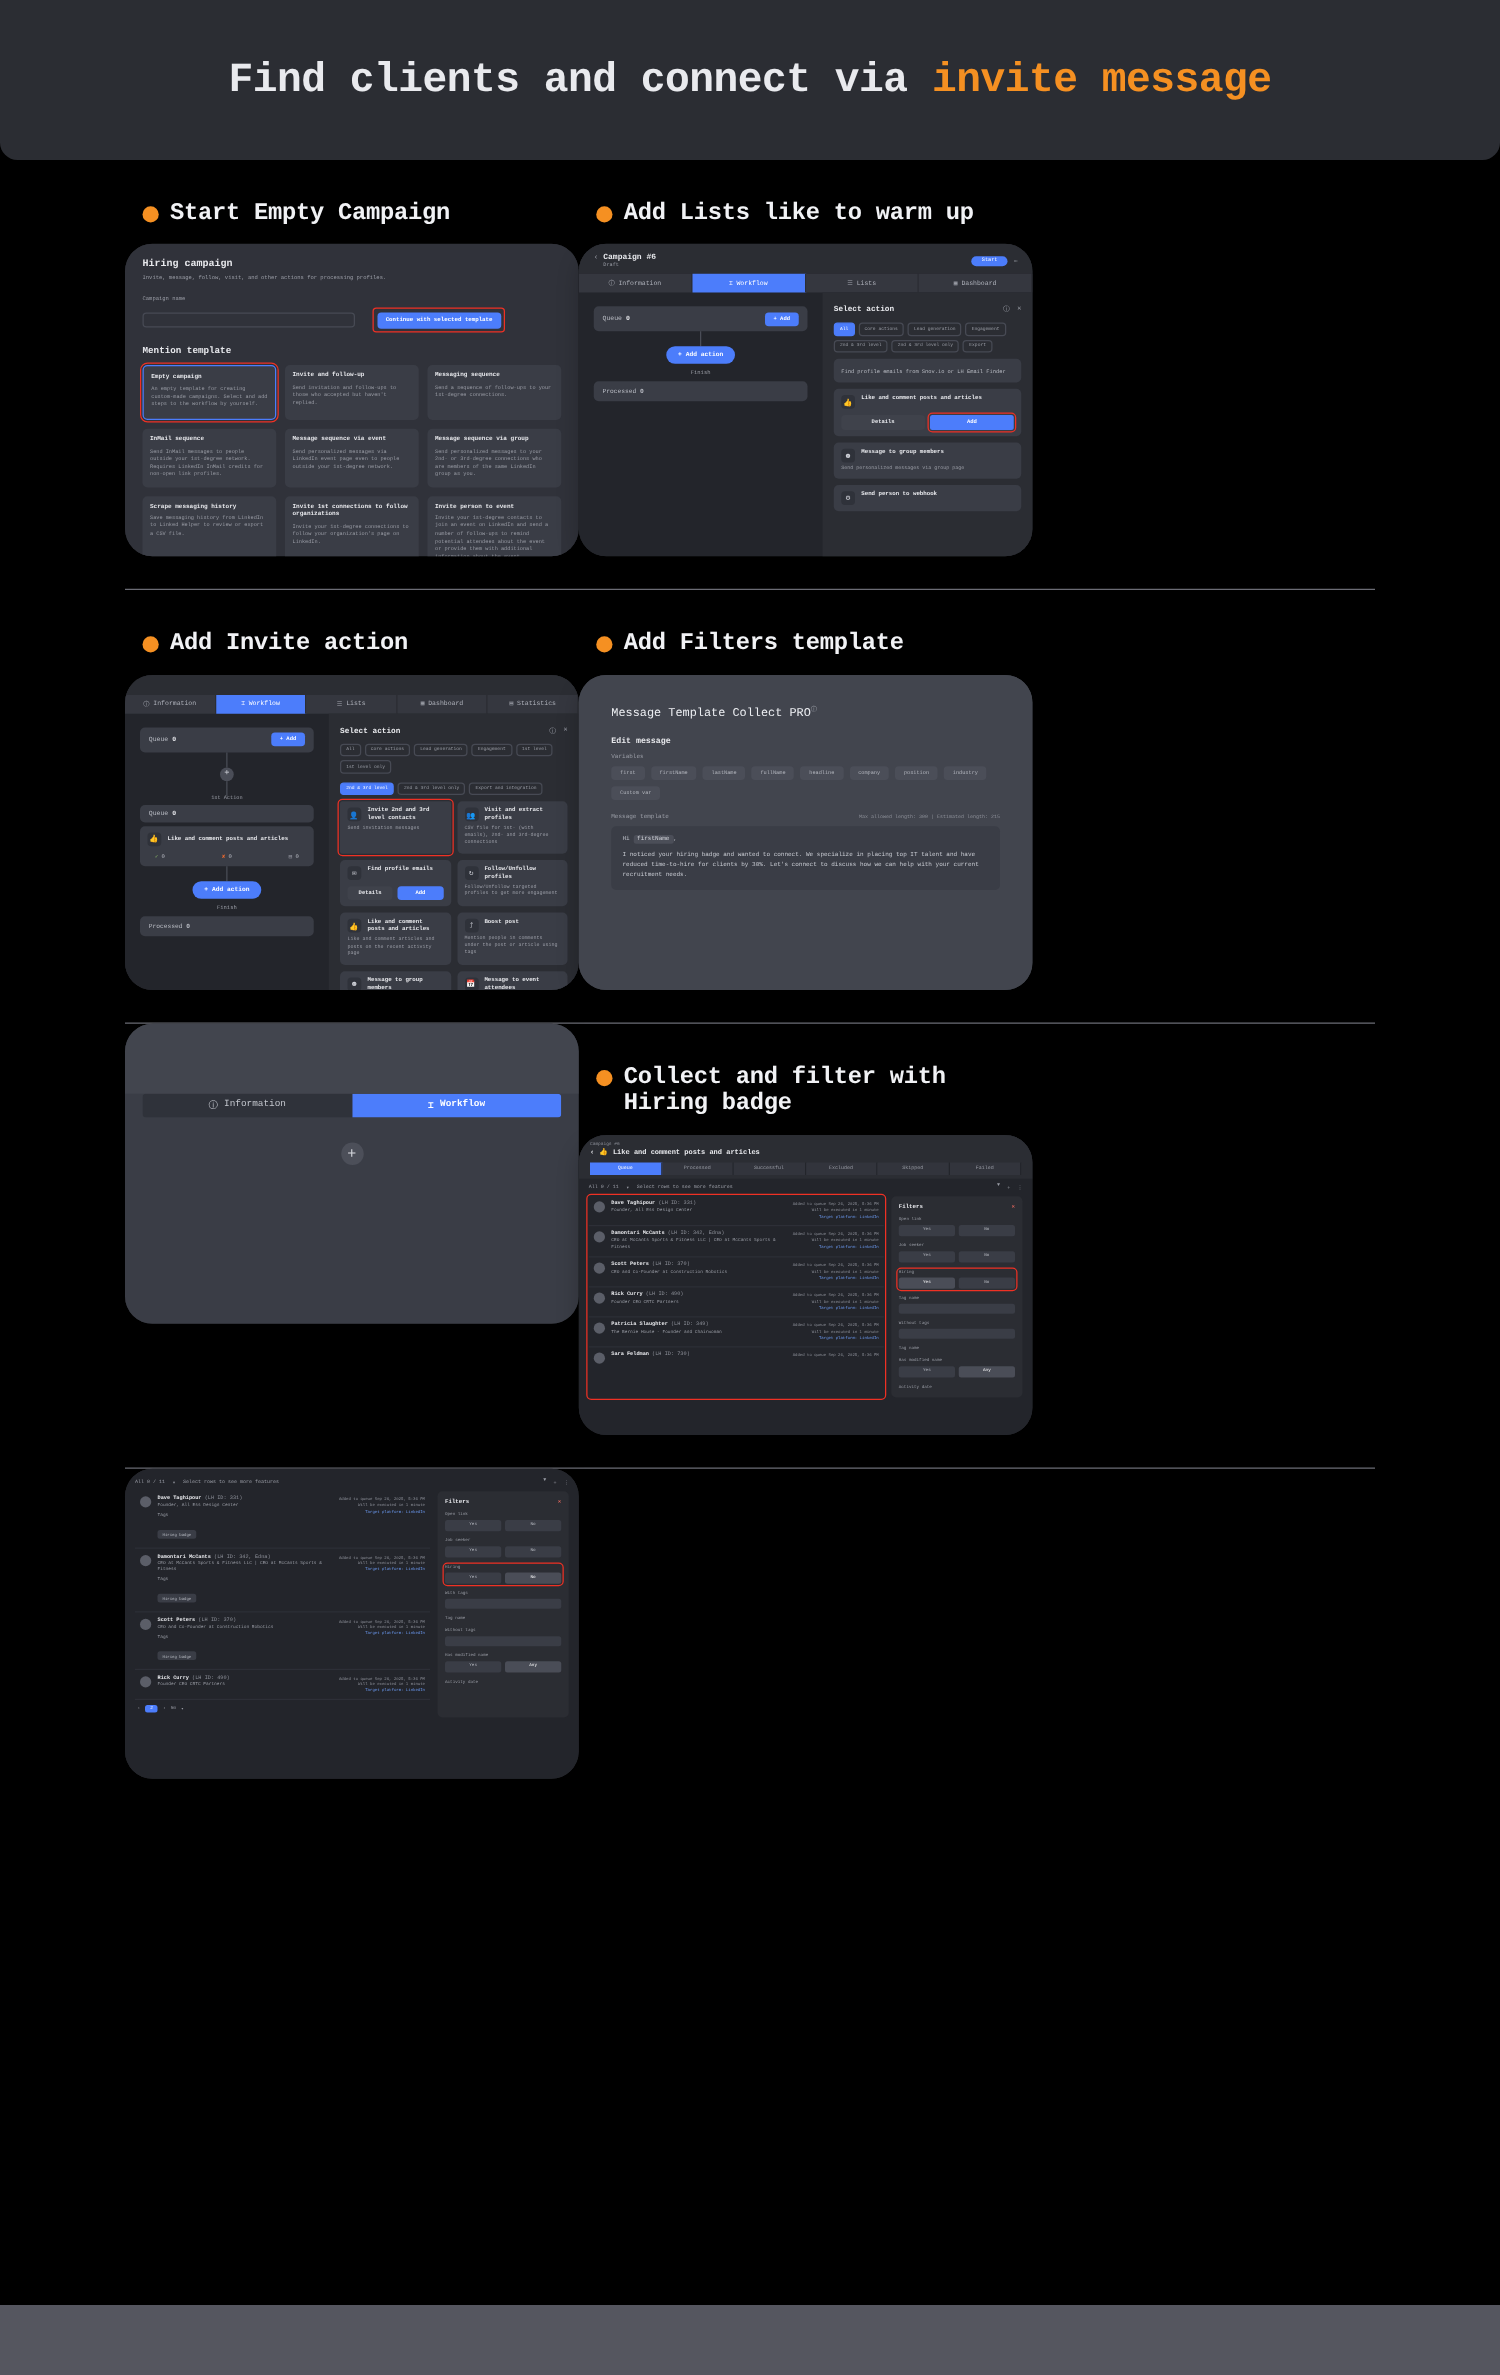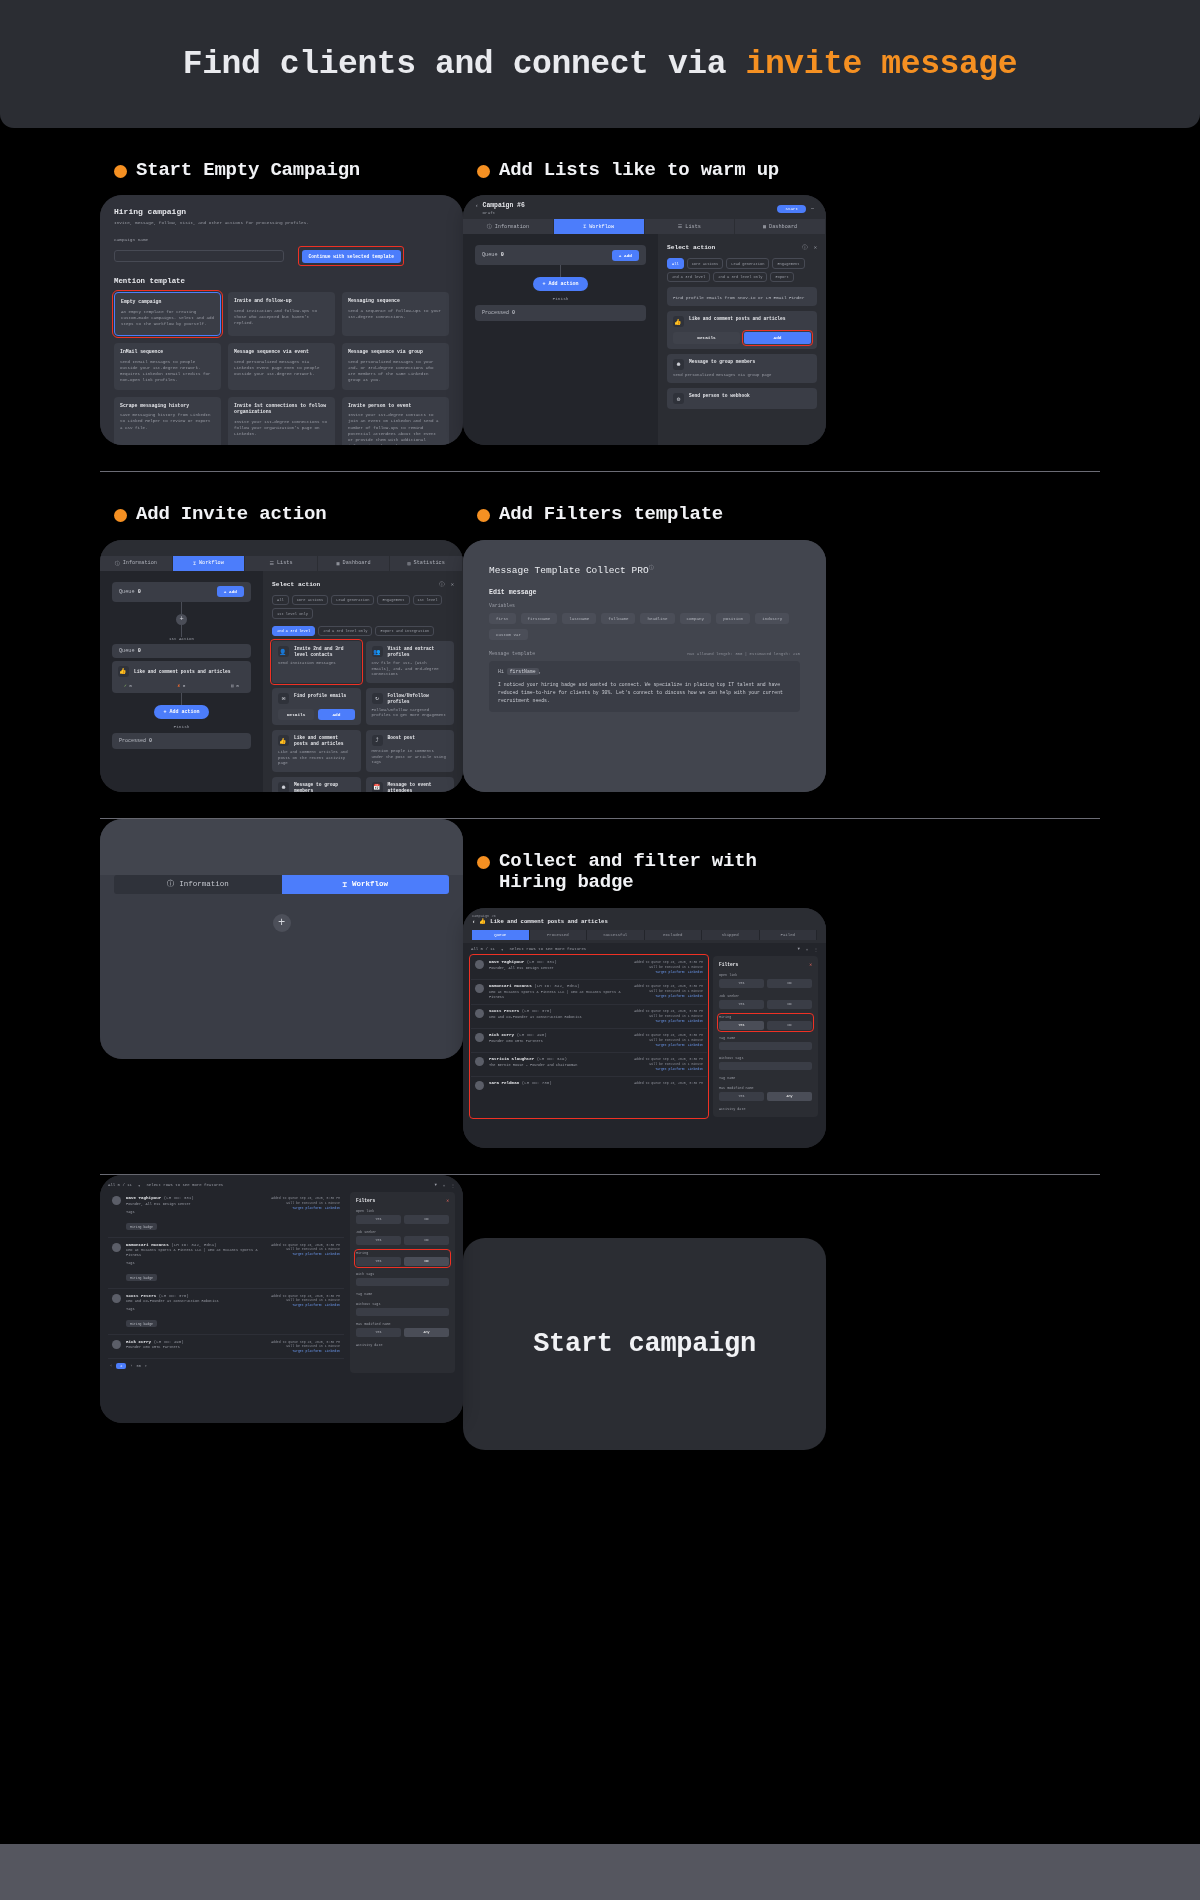--- a/index.html
+++ b/index.html
@@ -888,22 +888,16 @@
                 </div>
                 <div class="fg">
                   <div class="fl">Activity date</div>
                 </div>
               </div>
             </div>
           </div>
         </div>
       </div>
 
-      <div class="col">
-        <div style="height:63px;"></div>
-        <div class="startcard">
-          <span class="lbl">Start campaign</span>
-        </div>
-      </div>
     </div>
 
   </div>
 </div>
 
 </body></html>

